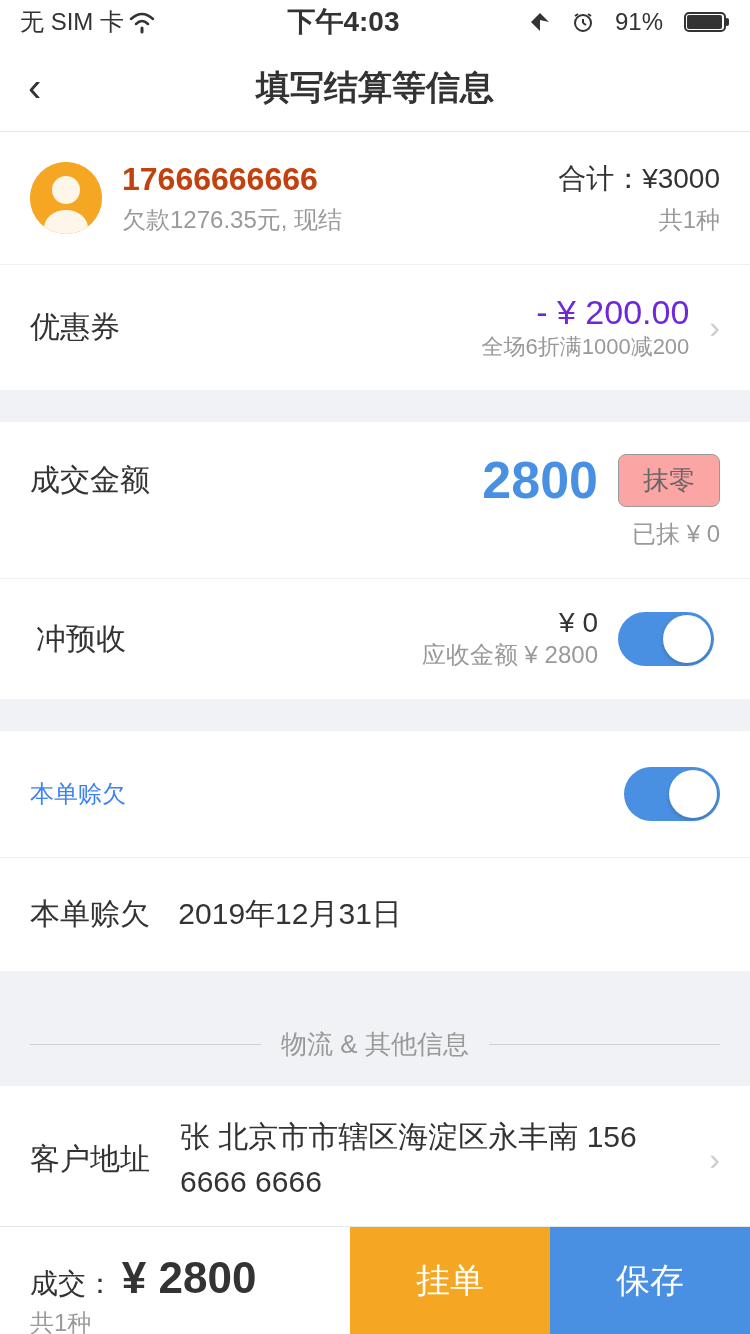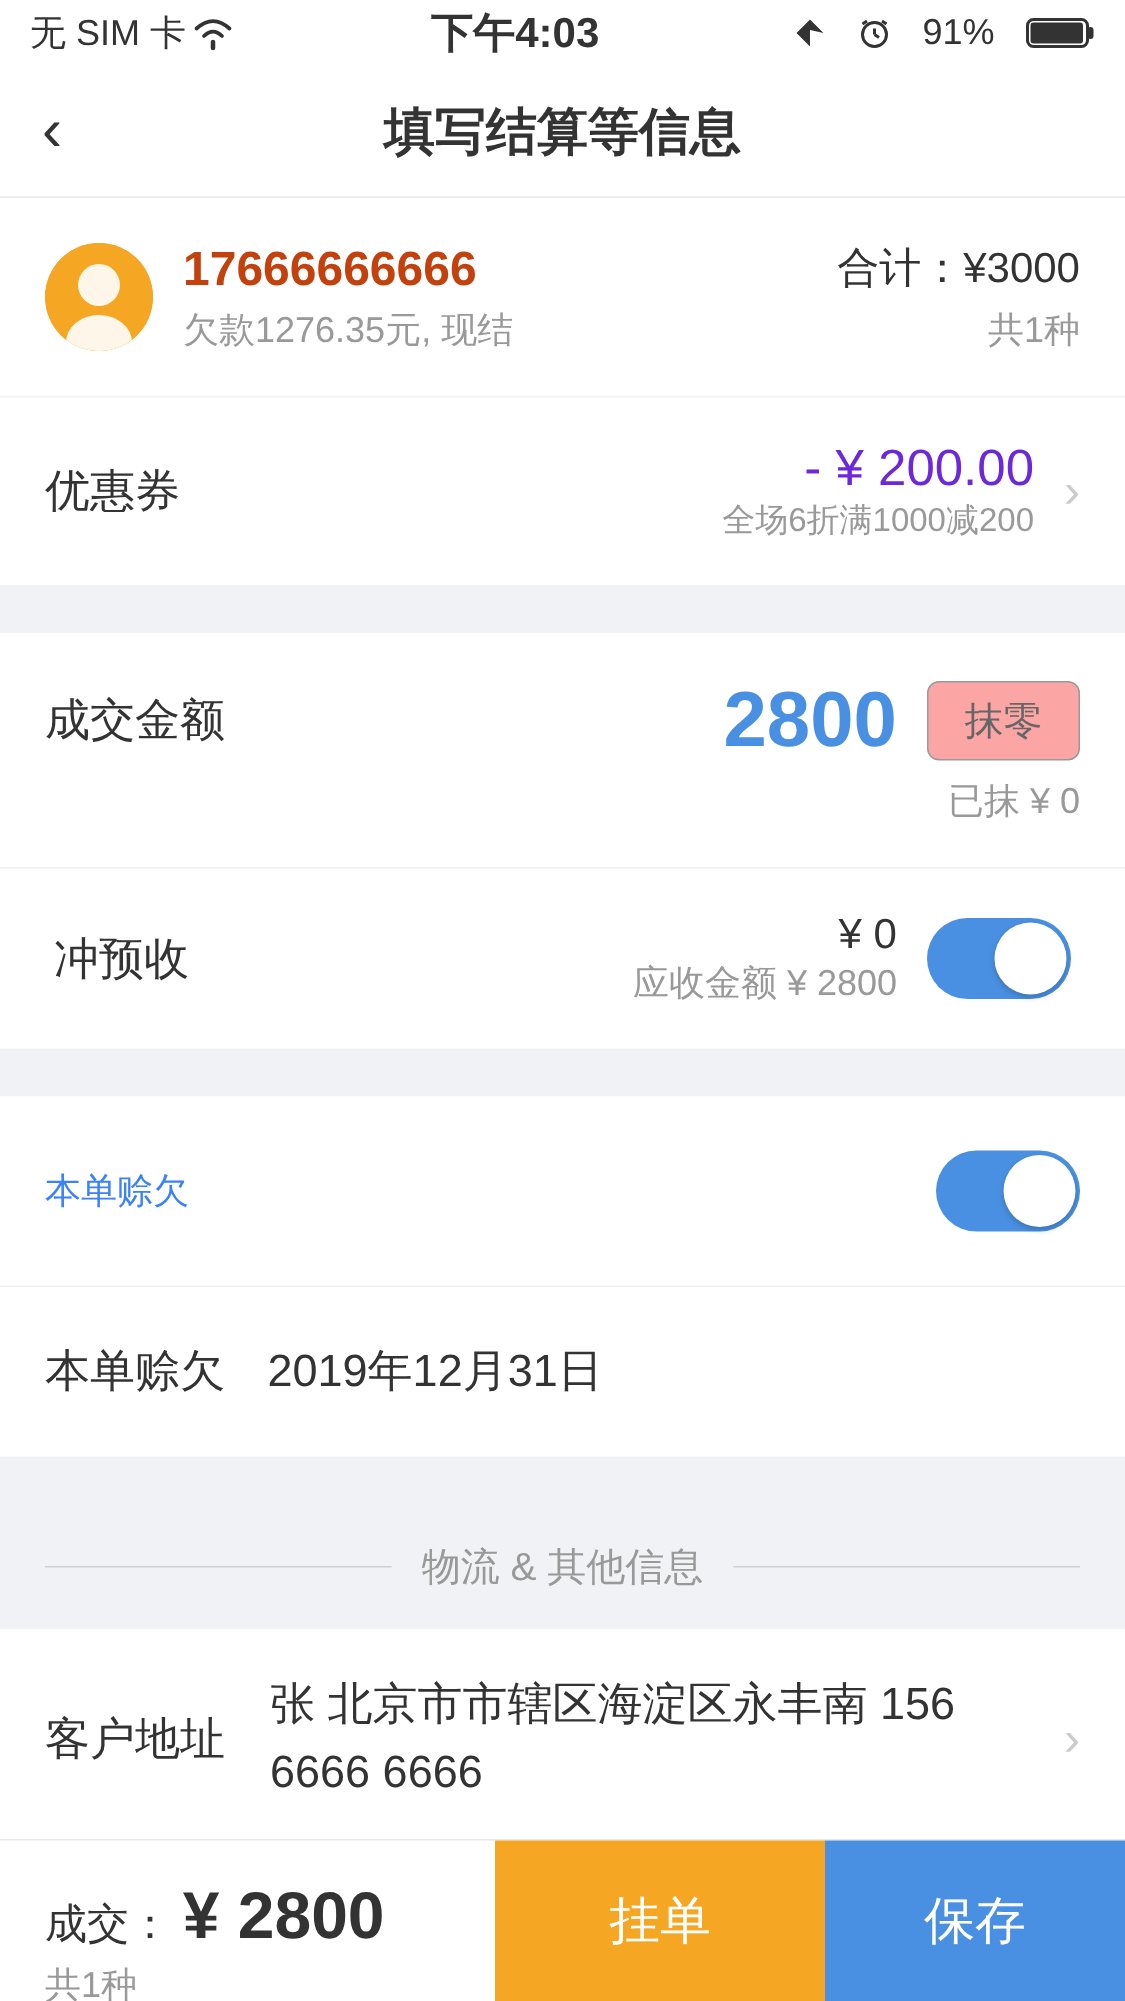--- a/index.html
+++ b/index.html
@@ -238,21 +238,21 @@
     }
     .bottom-summary {
       flex: 1;
       padding: 0 30px;
       margin-top: 31px;
     }
     .bottom-deal { font-size: 28px; color: #333; }
     .bottom-amount { font-size: 44px; font-weight: 600; color: #333; display: inline; }
     .bottom-count { font-size: 24px; color: #999; margin-top: 4px; }
     .bottom-btn-hold {
-      width: 220px;
+      width: 200px;
       height: 108px;
       background: #f5a623;
       display: flex;
       align-items: center;
       justify-content: center;
       font-size: 34px;
       color: #fff;
       cursor: pointer;
     }
     .bottom-btn-save {

